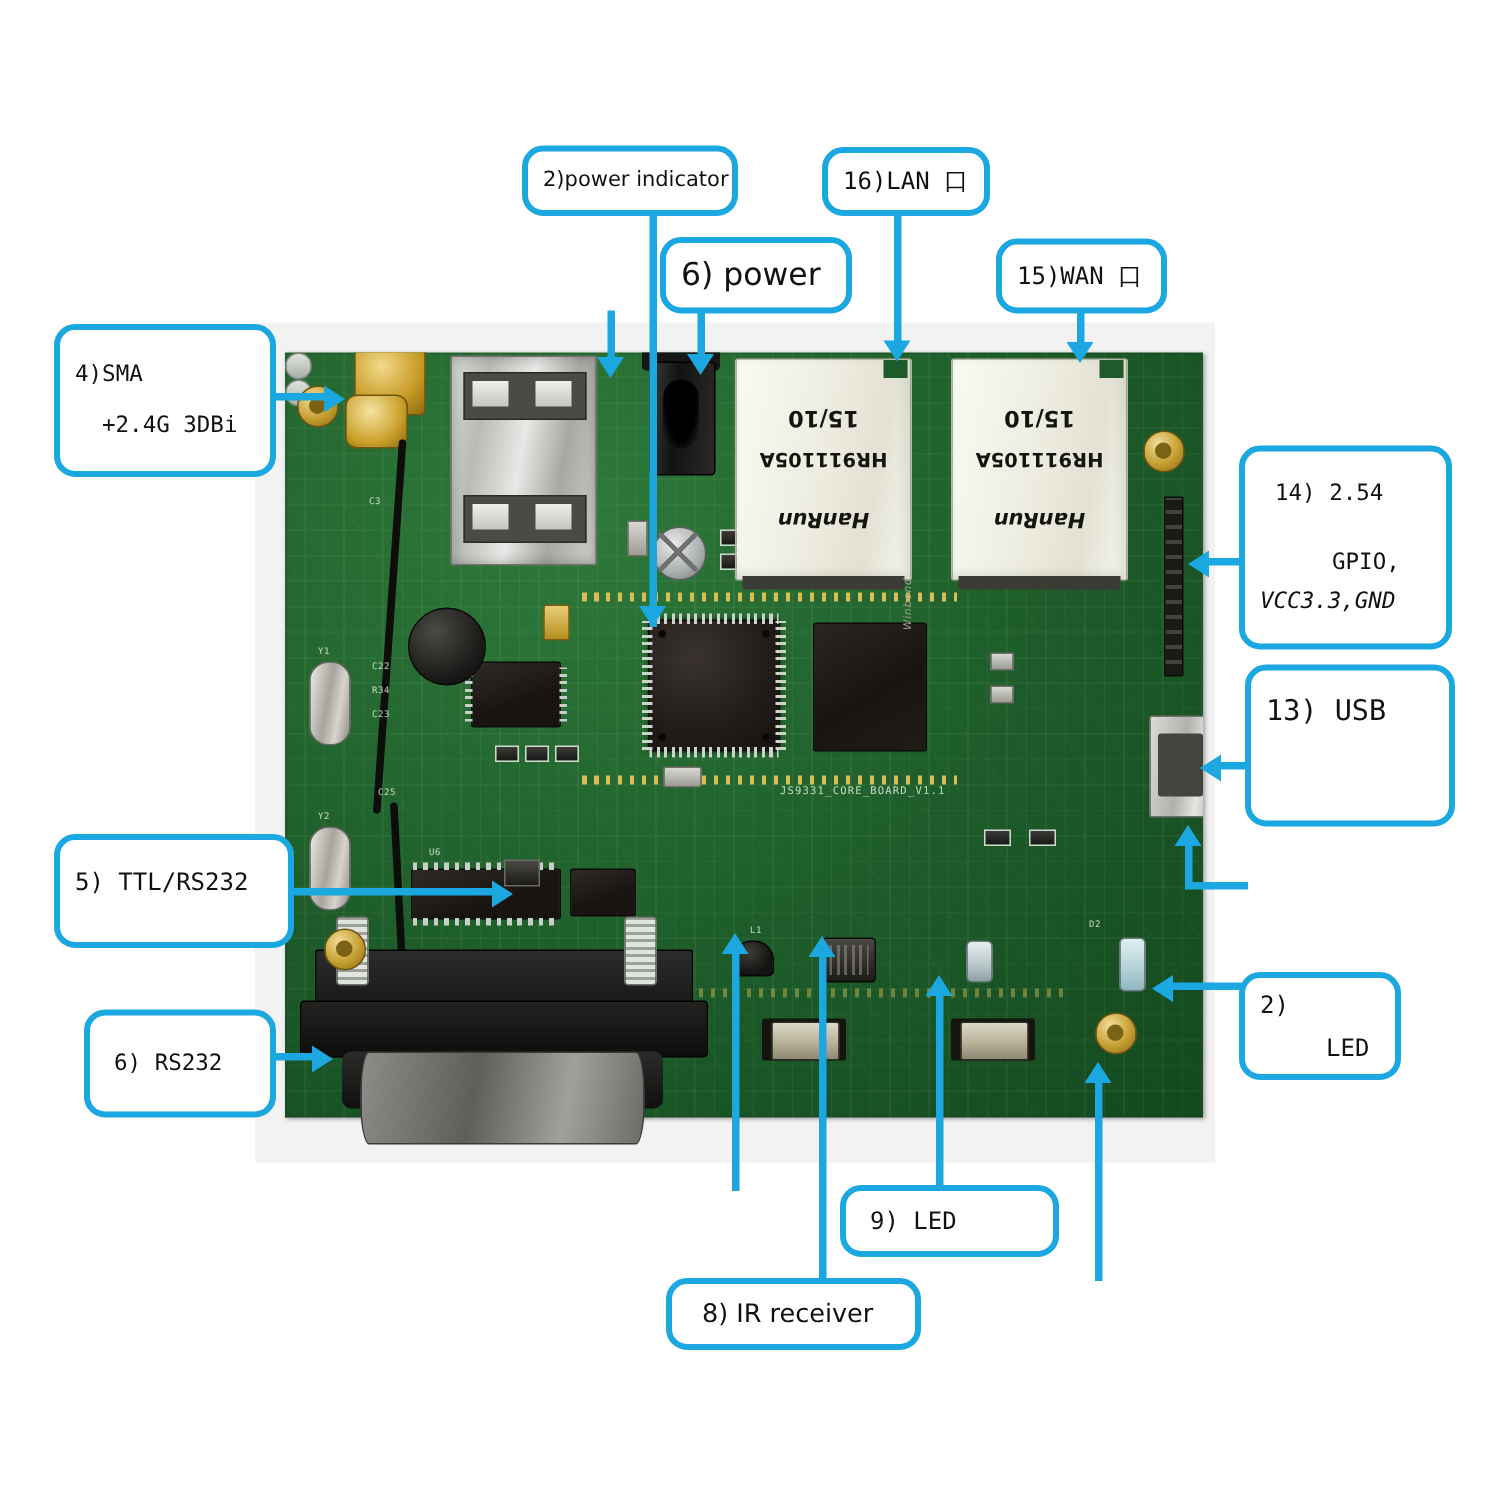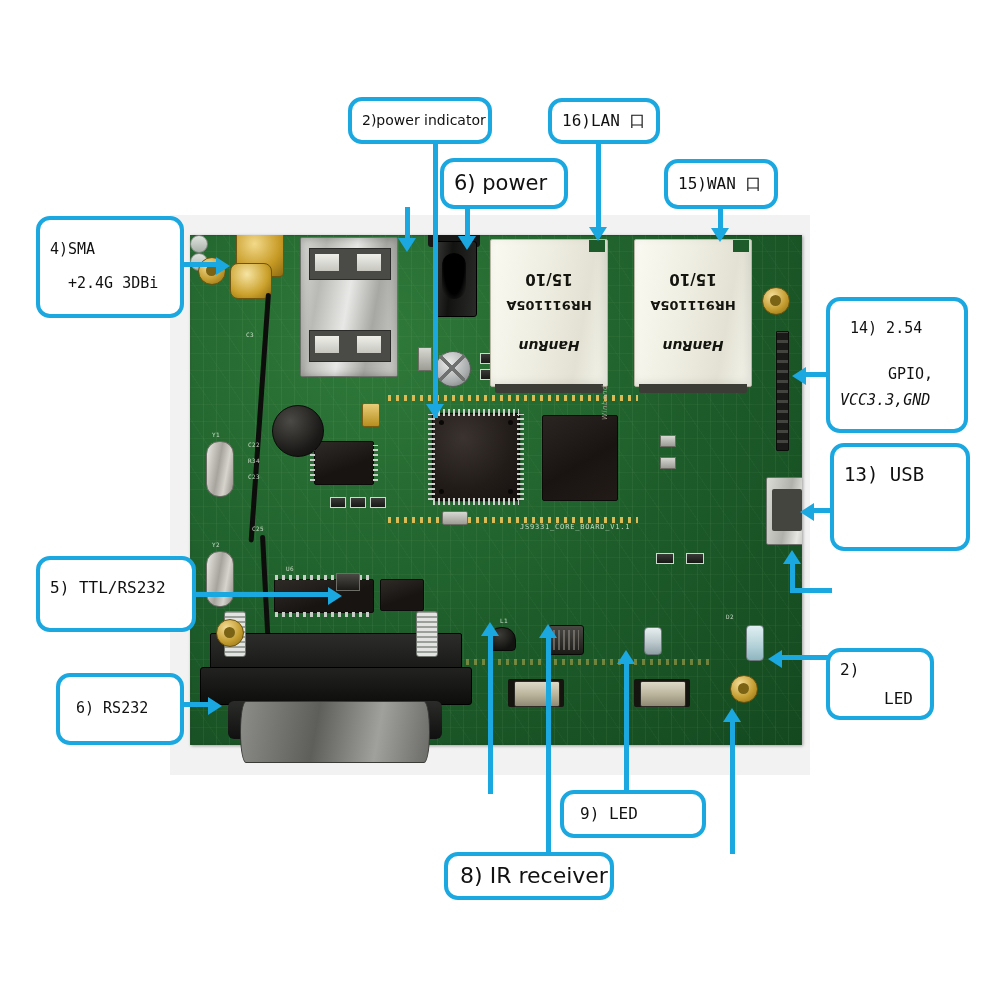--- a/index.html
+++ b/index.html
@@ -435,21 +435,21 @@
 
   <div class="box mono" style="left: 36px; top: 556px; width: 160px; height: 76px; font-size: 16px; border-color: rgb(27, 168, 224);">
     <div class="ln" style="margin-bottom:12px;">5) TTL/RS232</div>
   </div>
 
   <div class="box mono" style="left: 56px; top: 673px; width: 128px; height: 72px; font-size: 15px; border-color: rgb(27, 168, 224);">
     <div class="ln" style="margin-left:6px;">6) RS232</div>
   </div>
 
 
-  <div class="box sans" style="left: 444px; top: 852px; width: 170px; height: 48px; font-size: 22px; border-color: rgb(27, 168, 224); align-items: center;">
+  <div class="box sans" style="left: 444px; top: 852px; width: 170px; height: 48px; font-size: 17px; border-color: rgb(27, 168, 224);">
     <div class="ln" style="margin-left:10px;">8) IR receiver</div>
   </div>
 
   <div class="box mono" style="left: 560px; top: 790px; width: 146px; height: 48px; font-size: 16px; border-color: rgb(27, 168, 224);">
     <div class="ln" style="margin-left:6px;">9) LED</div>
   </div>
 
 
 </div>
 

